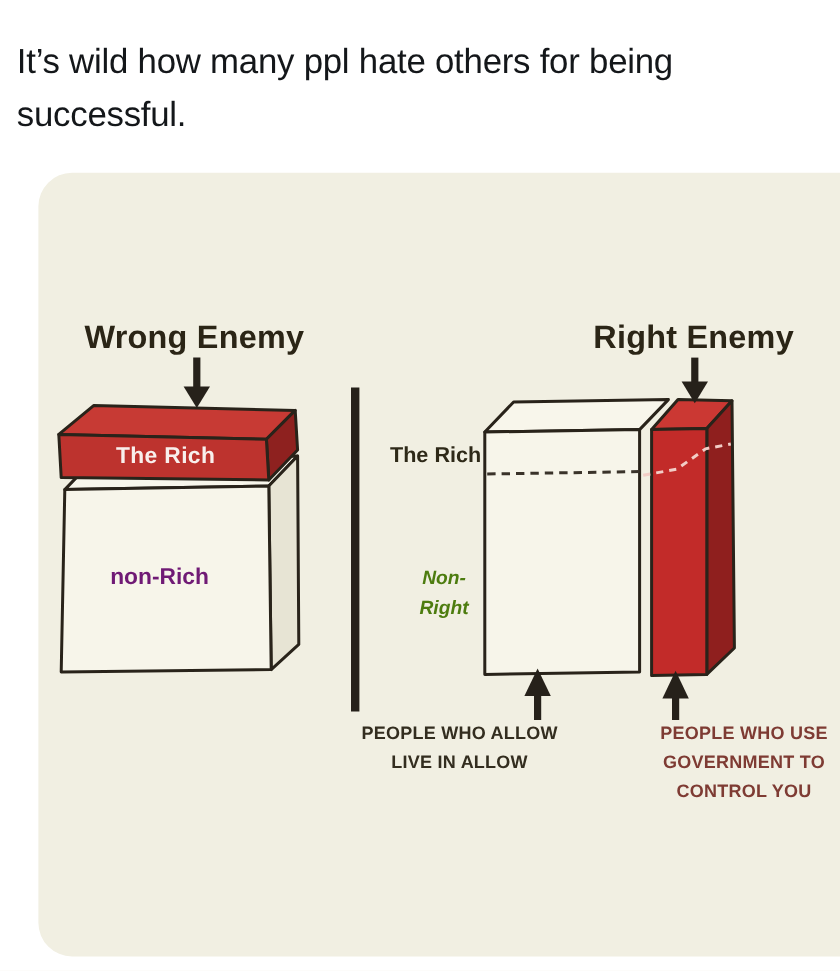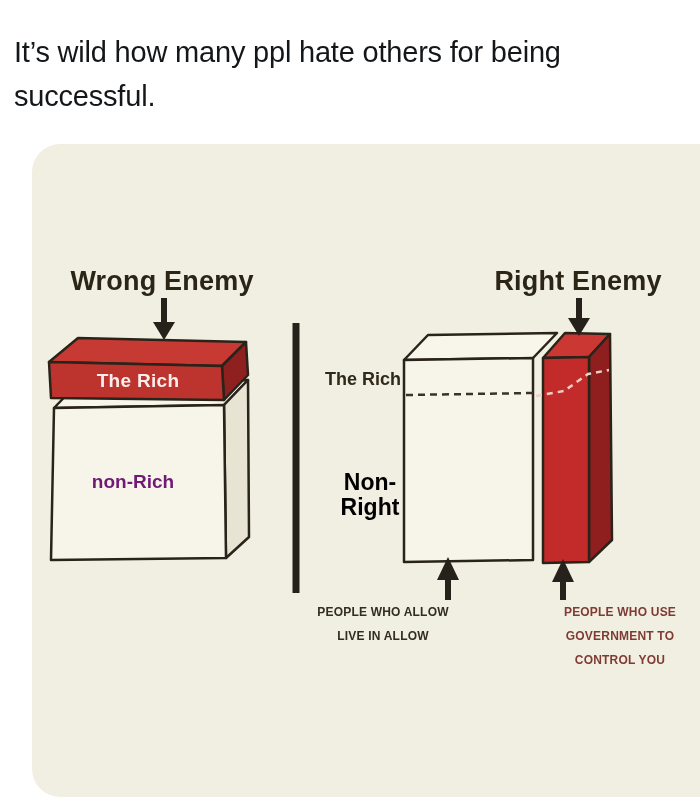--- a/index.html
+++ b/index.html
@@ -28,22 +28,22 @@
   .ink{fill:#26211a;}
   .ink-stroke{stroke:#26211a;}
   .lbl{
     position:absolute;font-weight:bold;text-align:center;
     color:#2e2918;
   }
   .title{font-size:27px;line-height:30px;color:#2b2516;letter-spacing:0.2px;}
   .rich-white{font-size:19px;line-height:22px;color:#f8efec;letter-spacing:0.3px;}
   .box-label{font-size:19px;line-height:22px;color:#701a75;}
   .side-label{font-size:18px;line-height:22px;color:#2e2918;}
-  .two-line{font-size:23px;line-height:25px;color:#000000;}
-  .arrow-caption{font-size:12px;line-height:24px;letter-spacing:0.2px;text-align:center;}
+  .two-line{font-size:16px;line-height:25px;color:#4d7c0f;font-style:italic;}
+  .arrow-caption{font-size:15px;line-height:24px;letter-spacing:0.2px;text-align:center;}
   .dark-caption{color:#332d1f;}
   .maroon-caption{color:#7e3b33;}
   .right-align{text-align:right;}
 </style>
 </head>
 <body>
 
 <div class="caption">
   <div class="cap-line">It’s wild how many ppl hate others for being</div>
   <div class="cap-line">successful.</div>

